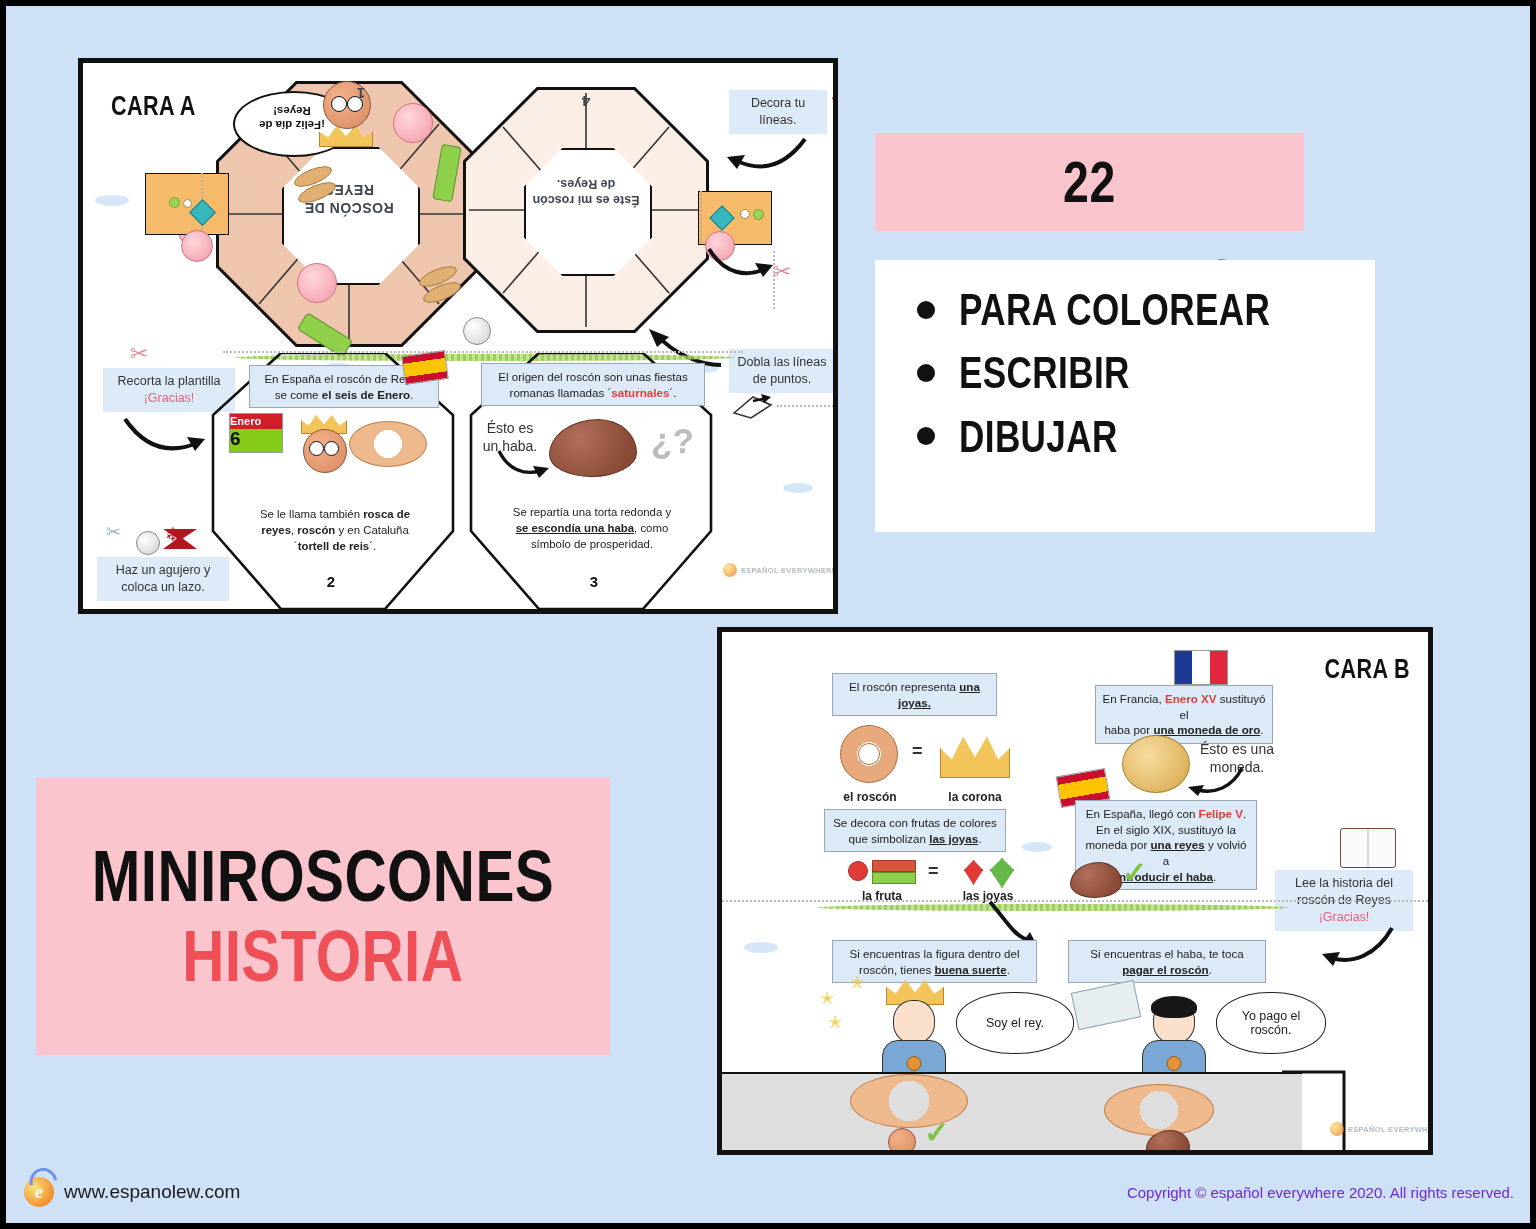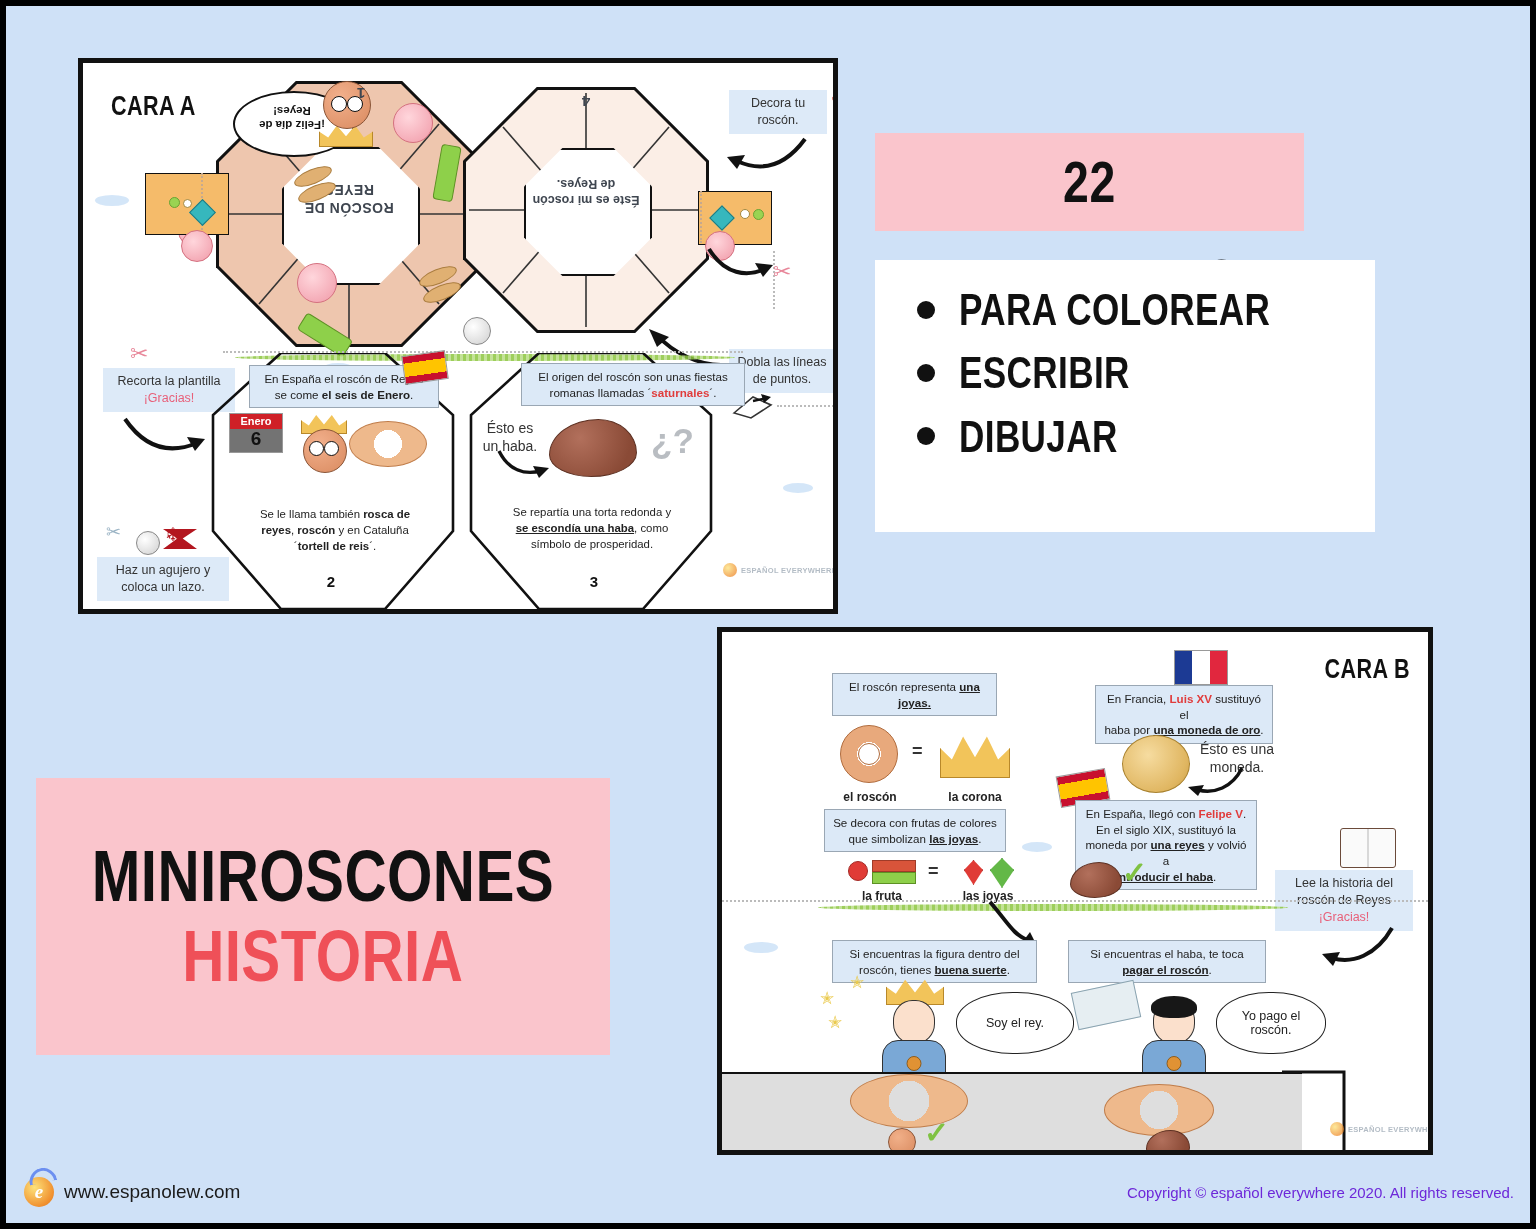--- a/index.html
+++ b/index.html
@@ -110,21 +110,21 @@
 
   
   .flag-es{position:absolute;border:1px solid #999;
      background:linear-gradient(#c8102e 0 25%,#ffc400 25% 75%,#c8102e 75% 100%);}
   .flag-fr{position:absolute;border:1px solid #999;
      background:linear-gradient(90deg,#1c3a94 0 33.3%,#fff 33.3% 66.6%,#e1273e 66.6% 100%);}
 
   .bean{position:absolute;border-radius:56% 44% 52% 48%/62% 58% 42% 38%;
      background:radial-gradient(circle at 35% 32%,#b2705c,#8a4a36 75%);border:1.5px solid #5d3022;}
 
-  .calendar{position:absolute;background:#737373;border:1.5px solid #999;text-align:center;}
+  .calendar{position:absolute;background:#84cc16;border:1.5px solid #999;}
   .calendar .m{background:#cf2027;color:#fff;font-size:11px;font-weight:bold;line-height:15px;}
   .calendar .d{font-size:19px;font-weight:bold;color:#111;line-height:19px;}
 
   .roscon{position:absolute;border-radius:50%;
      background:radial-gradient(circle,transparent 0 30%, #e8a97c 30% 100%);
      border:1.5px solid #b06b3c;box-sizing:border-box;}
   .roscon:after{content:"";position:absolute;left:30%;top:30%;width:40%;height:40%;
      border-radius:50%;background:#fff;border:1.5px solid #b06b3c;box-sizing:border-box;}
 
   .crown{position:absolute;background:#f2c45a;border:1.5px solid #b8882a;
@@ -267,21 +267,21 @@
 
   <div class="punch" style="left:23px;top:460px;">✂</div>
   <div style="position:absolute;left:53px;top:468px;width:22px;height:22px;border-radius:50%;background:radial-gradient(circle at 36% 34%,#fff,#cfcfcf);border:1.4px solid #888;"></div>
   <div class="bow" style="left:82px;top:462px;">❄</div>
   <div style="position:absolute;left:80px;top:466px;width:34px;height:20px;background:#b3161f;clip-path:polygon(0 0,42% 48%,0 100%,100% 100%,58% 48%,100% 0);"></div>
   <div class="callout" style="left:14px;top:494px;width:132px;">
     <span>Haz un agujero y coloca un lazo.</span>
   </div>
 
   <div class="callout" style="left:646px;top:27px;width:98px;">
-    <span>Decora tu roscón.</span>
+    <span>Decora tu líneas.</span>
   </div>
   <div class="brush" style="left:748px;top:28px;">✏</div>
   <svg class="arrow-svg" style="left:640px;top:68px;" width="86" height="42" viewBox="0 0 86 42">
     <path d="M82 8 C60 38 36 40 14 30" stroke="#111" stroke-width="4" fill="none"></path>
     <path d="M4 26 L22 24 L14 38 Z" fill="#111"></path>
   </svg>
 
   <div class="callout" style="left:646px;top:286px;width:106px;">
     <span>Dobla las líneas de puntos.</span>
   </div>
@@ -321,21 +321,21 @@
   <div style="position:absolute;left:241px;top:378px;width:13px;height:13px;border-radius:50%;background:#fff;border:1.5px solid #111;"></div>
   <div class="cake" style="left:266px;top:358px;width:78px;height:46px;"></div>
   <div class="panelbox" style="left:152px;top:444px;width:200px;">
     Se le llama también <b>rosca de<br>reyes</b>, <b>roscón</b> y en Cataluña<br>´<b>tortell de reis</b>´.
   </div>
   <div class="ctr-text" style="left:235px;top:510px;width:26px;font-size:15px;color:#111;">2</div>
 
   <svg class="arrow-svg" style="left:378px;top:290px;" width="260" height="262" viewBox="0 0 260 262">
     <polygon points="78,0 182,0 250,62 250,178 182,256 78,256 10,178 10,62" fill="none" stroke="#111" stroke-width="2.6"></polygon>
   </svg>
-  <div class="factbox" style="left:398px;top:300px;width:224px;margin-left:40px;">
+  <div class="factbox" style="left:398px;top:300px;width:224px;">
     El origen del roscón son unas fiestas<br>romanas llamadas ´<span class="red">saturnales</span>´.
   </div>
   <div class="note" style="left:396px;top:356px;width:62px;">Ésto es<br>un haba.</div>
   <svg class="arrow-svg" style="left:412px;top:384px;" width="58" height="32" viewBox="0 0 58 32">
     <path d="M4 4 C14 24 30 28 46 24" stroke="#111" stroke-width="3.4" fill="none"></path>
     <path d="M54 21 L38 19 L44 31 Z" fill="#111"></path>
   </svg>
   <div class="bean" style="left:466px;top:356px;width:86px;height:56px;"></div>
   <div class="qmark" style="left:568px;top:360px;">¿?</div>
   <div class="panelbox" style="left:398px;top:442px;width:222px;">
@@ -376,21 +376,21 @@
   <div style="position:absolute;left:150px;top:228px;width:42px;height:10px;background:#d8543a;border:1.2px solid #9f3b28;"></div>
   <div style="position:absolute;left:150px;top:240px;width:42px;height:10px;background:#8ed04a;border:1.2px solid #5d9124;"></div>
   <div class="equals" style="left:206px;top:230px;">=</div>
   <div style="position:absolute;left:242px;top:228px;width:17px;height:23px;background:#e03b36;border:1.2px solid #a32a26;clip-path:polygon(50% 0,100% 40%,50% 100%,0 40%);"></div>
   <div style="position:absolute;left:268px;top:226px;width:22px;height:28px;background:#63b847;border:1.2px solid #3f8a2b;clip-path:polygon(50% 0,100% 40%,50% 100%,0 40%);"></div>
   <div class="panelbox" style="left:122px;top:256px;width:76px;font-weight:bold;font-size:12px;">la fruta</div>
   <div class="panelbox" style="left:228px;top:256px;width:76px;font-weight:bold;font-size:12px;">las joyas</div>
 
   <div class="flag-fr" style="left:452px;top:18px;width:52px;height:33px;"></div>
   <div class="factbox" style="left:373px;top:53px;width:178px;">
-    En Francia, <span class="red">Luis XV</span> sustituyó el<br>haba por <u>una moneda de oro</u>.
+    En Francia, <span class="red">Enero XV</span> sustituyó el<br>haba por <u>una moneda de oro</u>.
   </div>
   <div class="coin" style="left:400px;top:103px;width:66px;height:56px;"></div>
   <div class="note" style="left:478px;top:108px;width:74px;">Ésto es una moneda.</div>
   <svg class="arrow-svg" style="left:462px;top:132px;" width="62" height="32" viewBox="0 0 62 32">
     <path d="M58 4 C48 24 30 30 14 26" stroke="#111" stroke-width="3.4" fill="none"></path>
     <path d="M4 23 L20 21 L14 32 Z" fill="#111"></path>
   </svg>
   <div class="flag-es" style="left:336px;top:140px;width:48px;height:30px;transform:rotate(-10deg);"></div>
   <div class="factbox" style="left:353px;top:168px;width:182px;">
     En España, llegó con <span class="red">Felipe V</span>.<br>En el siglo XIX, sustituyó la<br>moneda por <u>una reyes</u> y volvió a<br><u>introducir el haba</u>.

